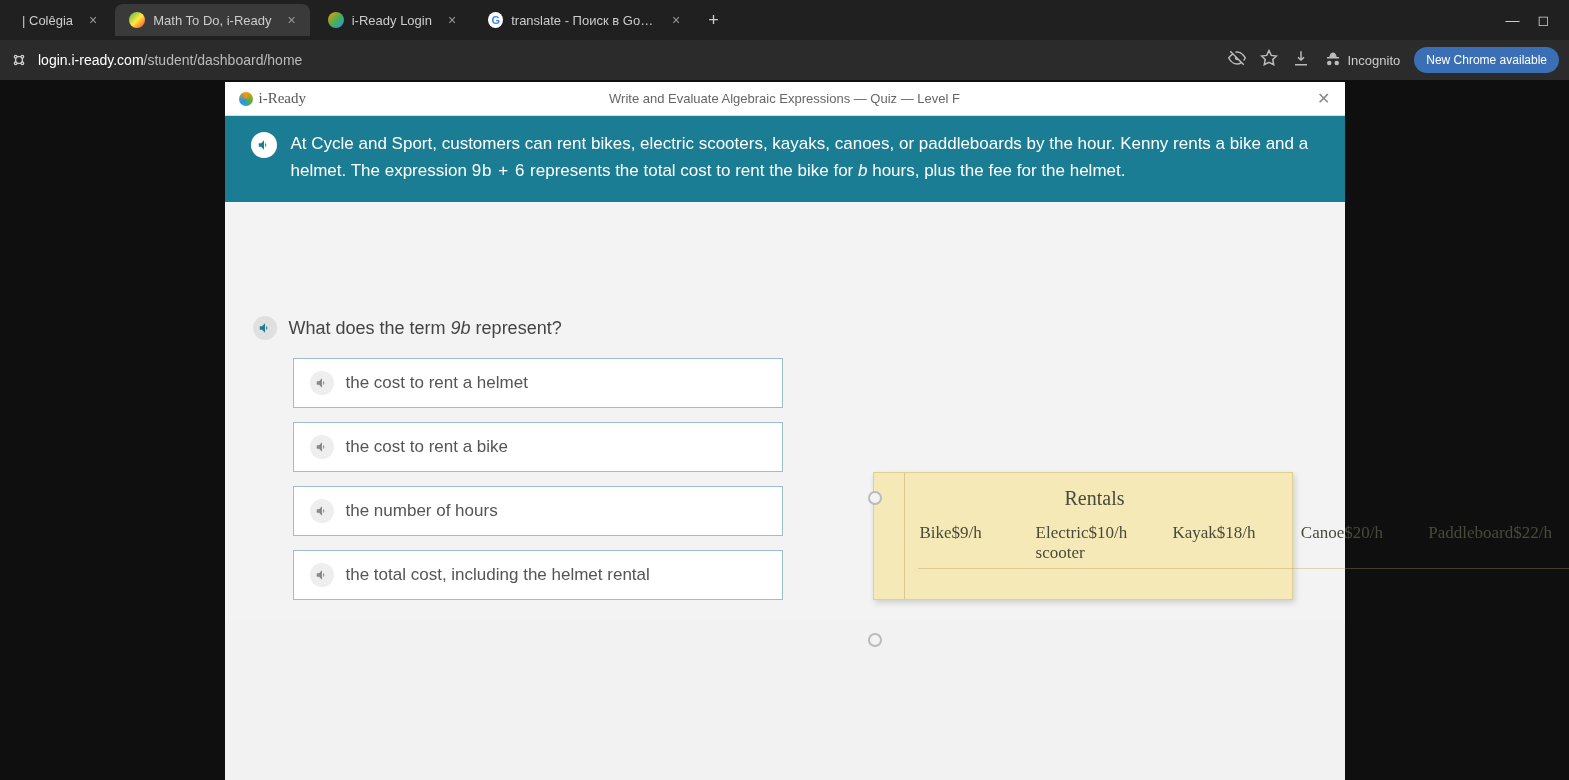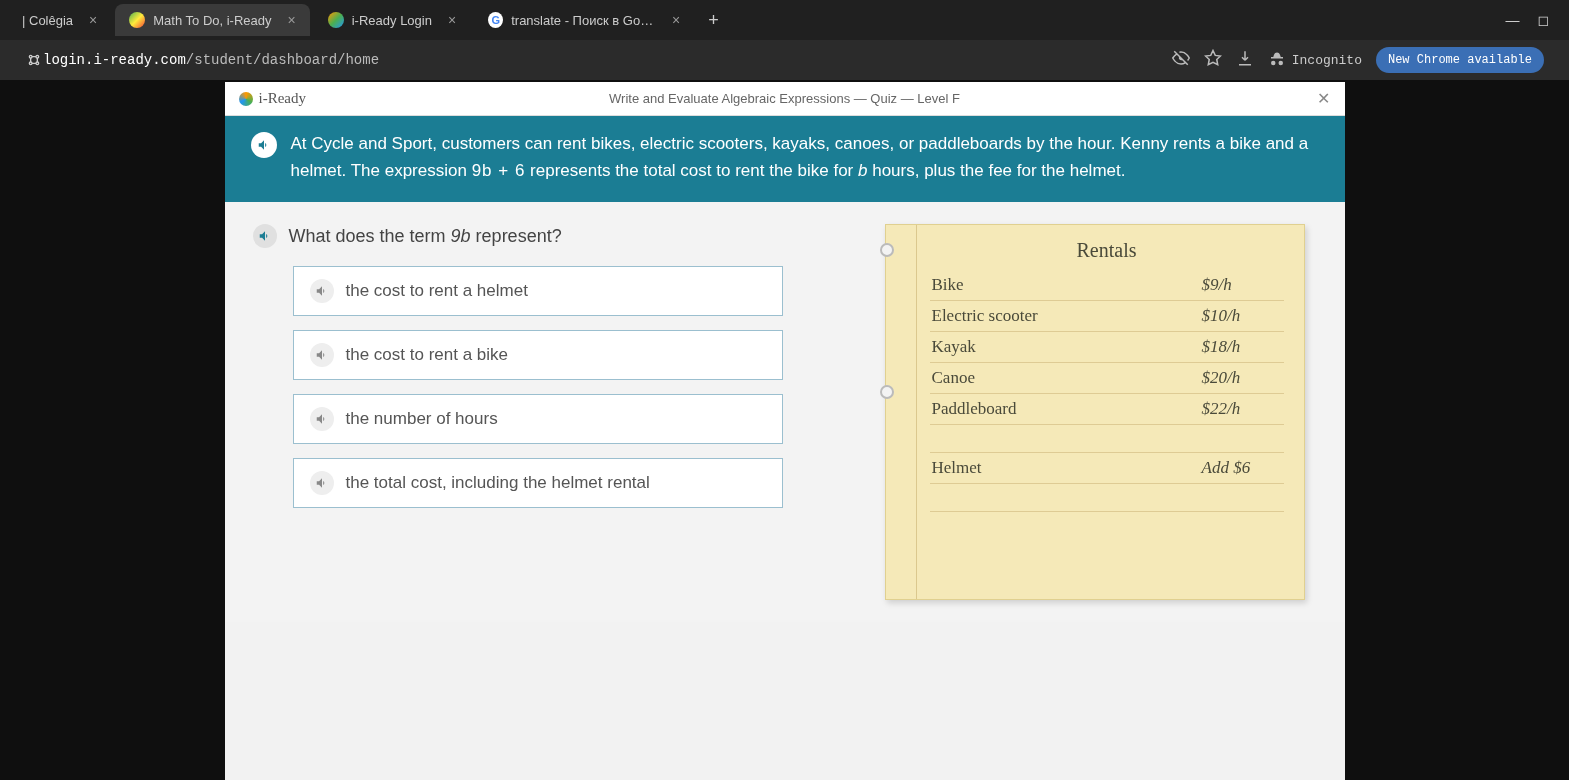--- a/index.html
+++ b/index.html
@@ -52,24 +52,23 @@
   .new-tab-btn {
     color: #ccc; font-size: 18px; padding: 4px 10px; cursor:pointer;
   }
   .window-controls {
     margin-left: auto;
     display: flex; gap: 18px; padding-right: 12px;
     color: #ccc; font-size: 14px;
   }
   .addr-bar {
     display: flex; align-items: center;
-    height: 40px; padding: 0 25px;
+    height: 40px; padding: 0 10px;
     background: #2b2b2b;
-    gap: 0;
-    font-family: Liberation Mono, monospace;
+    gap: 10px;
   }
   .addr-icon {
     width: 18px; height: 18px;
     display:inline-flex; align-items:center; justify-content:center;
     color:#ccc; font-size:13px;
   }
   .url {
     flex: 1; color: #bbb; font-size: 14px;
     white-space: nowrap;
   }
@@ -141,23 +140,24 @@
     margin-top:2px;
   }
   .problem-text {
     font-size: 17px; line-height: 1.6;
   }
   .problem-text .ital { font-style: italic; }
 
   .work-area {
     display:flex;
     padding: 22px 28px;
-    gap: 52px;
+    gap: 40px;
     background:#f3f3f3;
     min-height: 420px;
+    align-items: flex-end;
   }
   .left-col { flex: 0 0 580px; }
   .question-row {
     display:flex; align-items:center; gap:12px;
     margin-bottom: 18px;
   }
   .speaker-mini {
     width:24px;height:24px;border-radius:50%;
     background:#e0e0e0;color:#1b7d94;
     display:flex;align-items:center;justify-content:center;
@@ -196,29 +196,29 @@
     content:""; position:absolute; left:30px; top:0; bottom:0;
     border-left: 1px solid rgba(180,150,80,0.4);
   }
   .ring {
     position:absolute; left:-6px;
     width:14px;height:14px;border:2px solid #bbb;border-radius:50%;
     background:#f3f3f3;
   }
   .ring.r1{top:18px;} .ring.r2{top:160px;}
   .note-title { text-align:center; font-size:20px; margin-bottom:8px; }
-  .note-rows { display:flex; flex-direction:column; }
+  .note-rows { display:flex; }
   .note-row {
     display:flex; justify-content:space-between;
     border-bottom: 1px solid rgba(180,150,80,0.35);
     padding: 5px 2px;
     font-size: 17px;
   }
   .note-row.gap { height: 28px; }
-  .note-row .price { min-width: 80px; text-align:left;font-style:italic; }
+  .note-row .price { min-width: 80px; text-align:left; }
 
   svg.sound { width:14px; height:14px; }
 </style>
 </head>
 <body>
 
 <div class="browser-chrome">
   <div class="tab-bar">
     <div class="tab">
       <span class="tab-title">| Colêgia</span>

